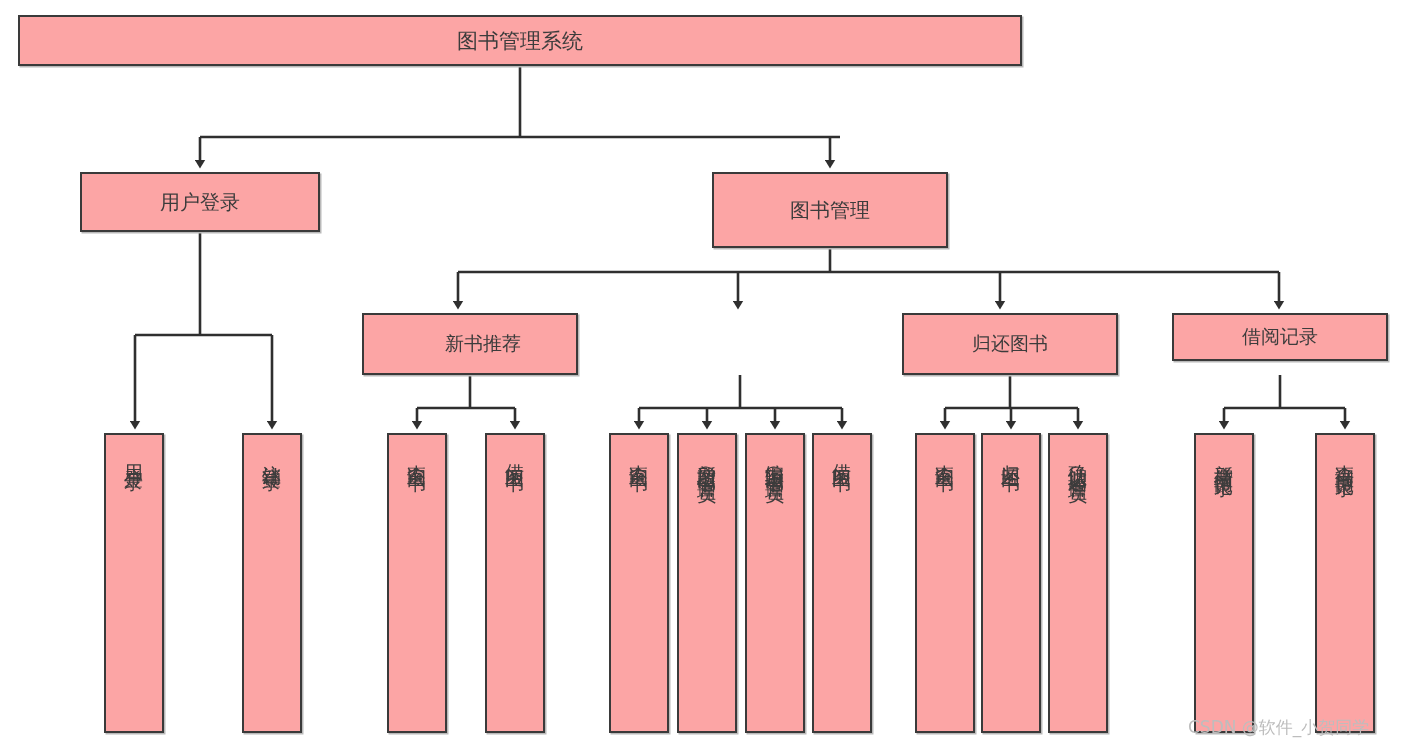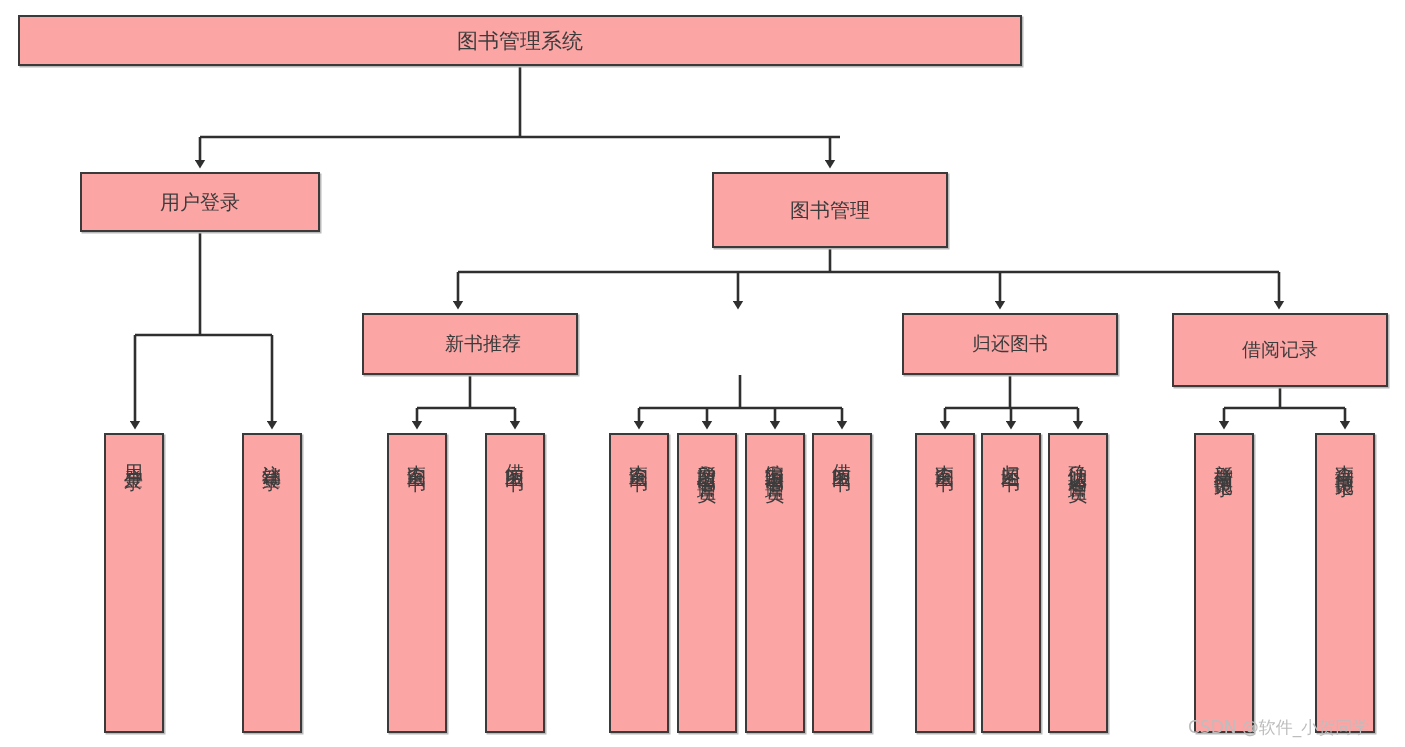--- a/index.html
+++ b/index.html
@@ -134,21 +134,21 @@
   <div class="node lvl1" style="left:712px; top:172px; width:236px; height:76px;">
     <span class="htext">图书管理</span>
   </div>
 
   <div class="node lvl2" style="left:362px; top:313px; width:216px; height:62px;padding-left:26px;">
     <span class="htext">新书推荐</span>
   </div>
   <div class="node lvl2" style="left:902px; top:313px; width:216px; height:62px;">
     <span class="htext">归还图书</span>
   </div>
-  <div class="node lvl2" style="left:1172px; top:313px; width:216px; height:74px;">
+  <div class="node lvl2" style="left:1172px; top:313px; width:216px; height:48px;">
     <span class="htext">借阅记录</span>
   </div>
 
   <div class="node leaf" style="left:104px; top:433px; width:60px; height:300px;">
     <span class="vtext">用户登录</span>
   </div>
   <div class="node leaf" style="left:242px; top:433px; width:60px; height:300px;">
     <span class="vtext">注销登录</span>
   </div>
 

